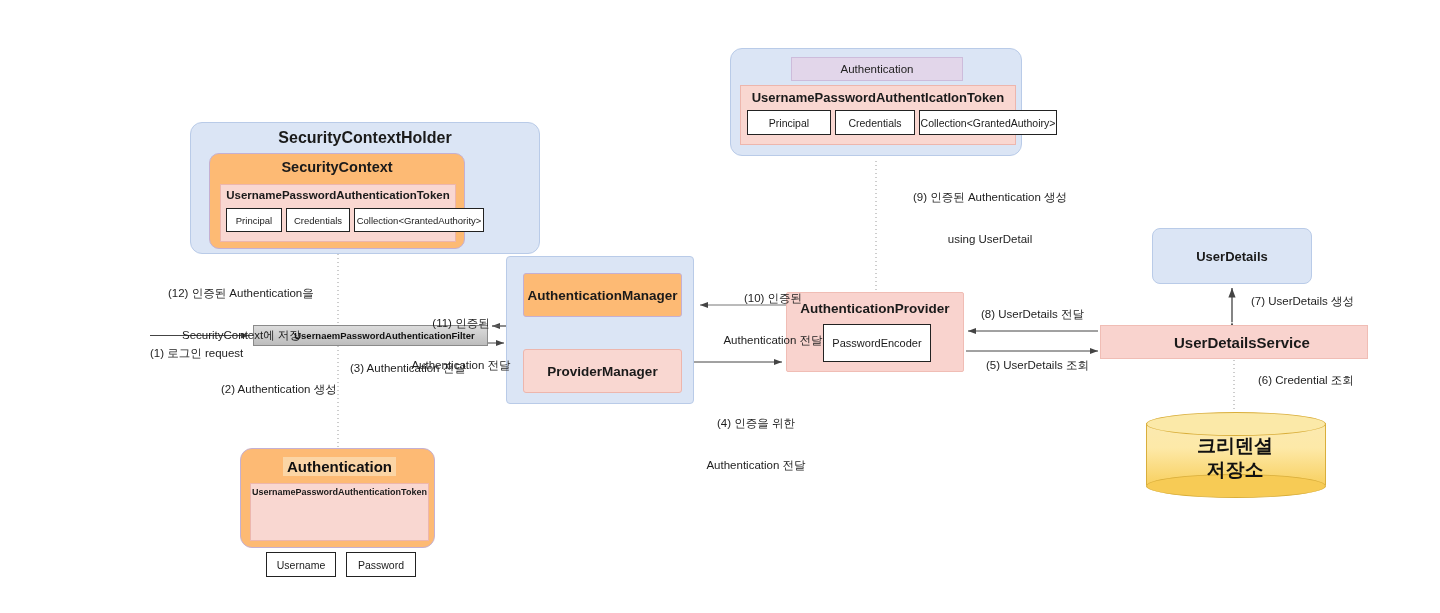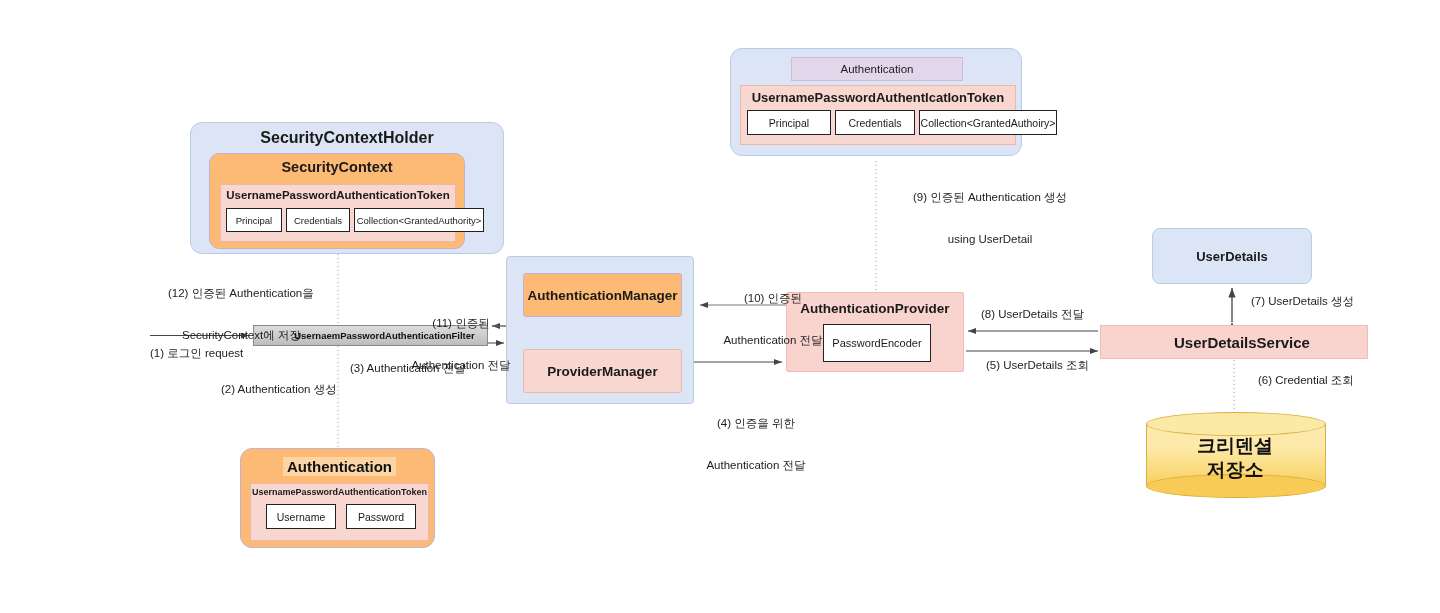--- a/index.html
+++ b/index.html
@@ -29,21 +29,21 @@
   #wires{position:absolute;left:0;top:0;width:1440px;height:613px;pointer-events:none;}
 
   
   .lbl{
     position:absolute;font-size:11.5px;line-height:14px;color:#1d1d1d;
     white-space:pre;
   }
   .lbl.c{text-align:center;}
 
   
-  #sch{left:190px;top:122px;width:314px;height:132px;padding-left:24px;}
+  #sch{left:190px;top:122px;width:350px;height:132px;padding-left:24px;}
   #sch .ttl1{position:absolute;left:0;top:6px;width:100%;font-size:16px;}
   #sc{position:absolute;left:18px;top:30px;width:254px;height:94px;border-radius:10px;}
   #sc .ttl2{position:absolute;left:0;top:5px;width:100%;font-size:14.5px;}
   #sc-tok{position:absolute;left:10px;top:30px;width:234px;height:56px;}
   #sc-tok .tokttl{position:absolute;left:0;top:4px;width:100%;font-size:11.5px;font-weight:bold;text-align:center;}
   #sc-tok .cells{position:absolute;left:5px;top:23px;display:flex;gap:4px;}
   #sc-tok .cells div{height:22px;display:flex;align-items:center;justify-content:center;font-size:9.5px;padding:0 3px;}
 
   
   #authtop{left:730px;top:48px;width:292px;height:108px;}
@@ -85,21 +85,21 @@
   #cyl .cyltxt{position:absolute;left:0;top:22px;width:178px;text-align:center;
       font-size:19px;font-weight:bold;line-height:24px;color:#111;}
 
   
   #authbot{left:240px;top:448px;width:195px;height:100px;}
   #authbot .hl{position:absolute;left:42px;top:8px;padding:1px 4px;background:#fbd5a5;
       font-size:15px;font-weight:bold;color:#111;}
   #authbot-tok{position:absolute;left:9px;top:34px;width:177px;height:56px;}
   #authbot-tok .tokttl{position:absolute;left:0;top:3px;width:100%;font-size:9px;font-weight:bold;text-align:center;}
   #authbot-tok .cells{position:absolute;left:15px;top:20px;display:flex;gap:10px;}
-  #authbot-tok .cells div{height:23px;width:68px;display:flex;align-items:center;justify-content:center;font-size:10.5px;}
+  #authbot-tok .cells div{height:23px;width:68px;display:flex;align-items:center;justify-content:center;font-size:10.5px;margin-top:48px;}
 
   
   #filter{left:253px;top:325px;width:235px;height:21px;
       display:flex;align-items:center;justify-content:center;font-size:9.5px;font-weight:bold;color:#111;padding-left:28px;}
 
   
   #actor{left:92px;top:305px;width:58px;height:80px;}
   #actor .cap{position:absolute;left:0;top:52px;width:58px;text-align:center;font-size:11px;font-weight:bold;line-height:13px;}
 </style>
 </head>

